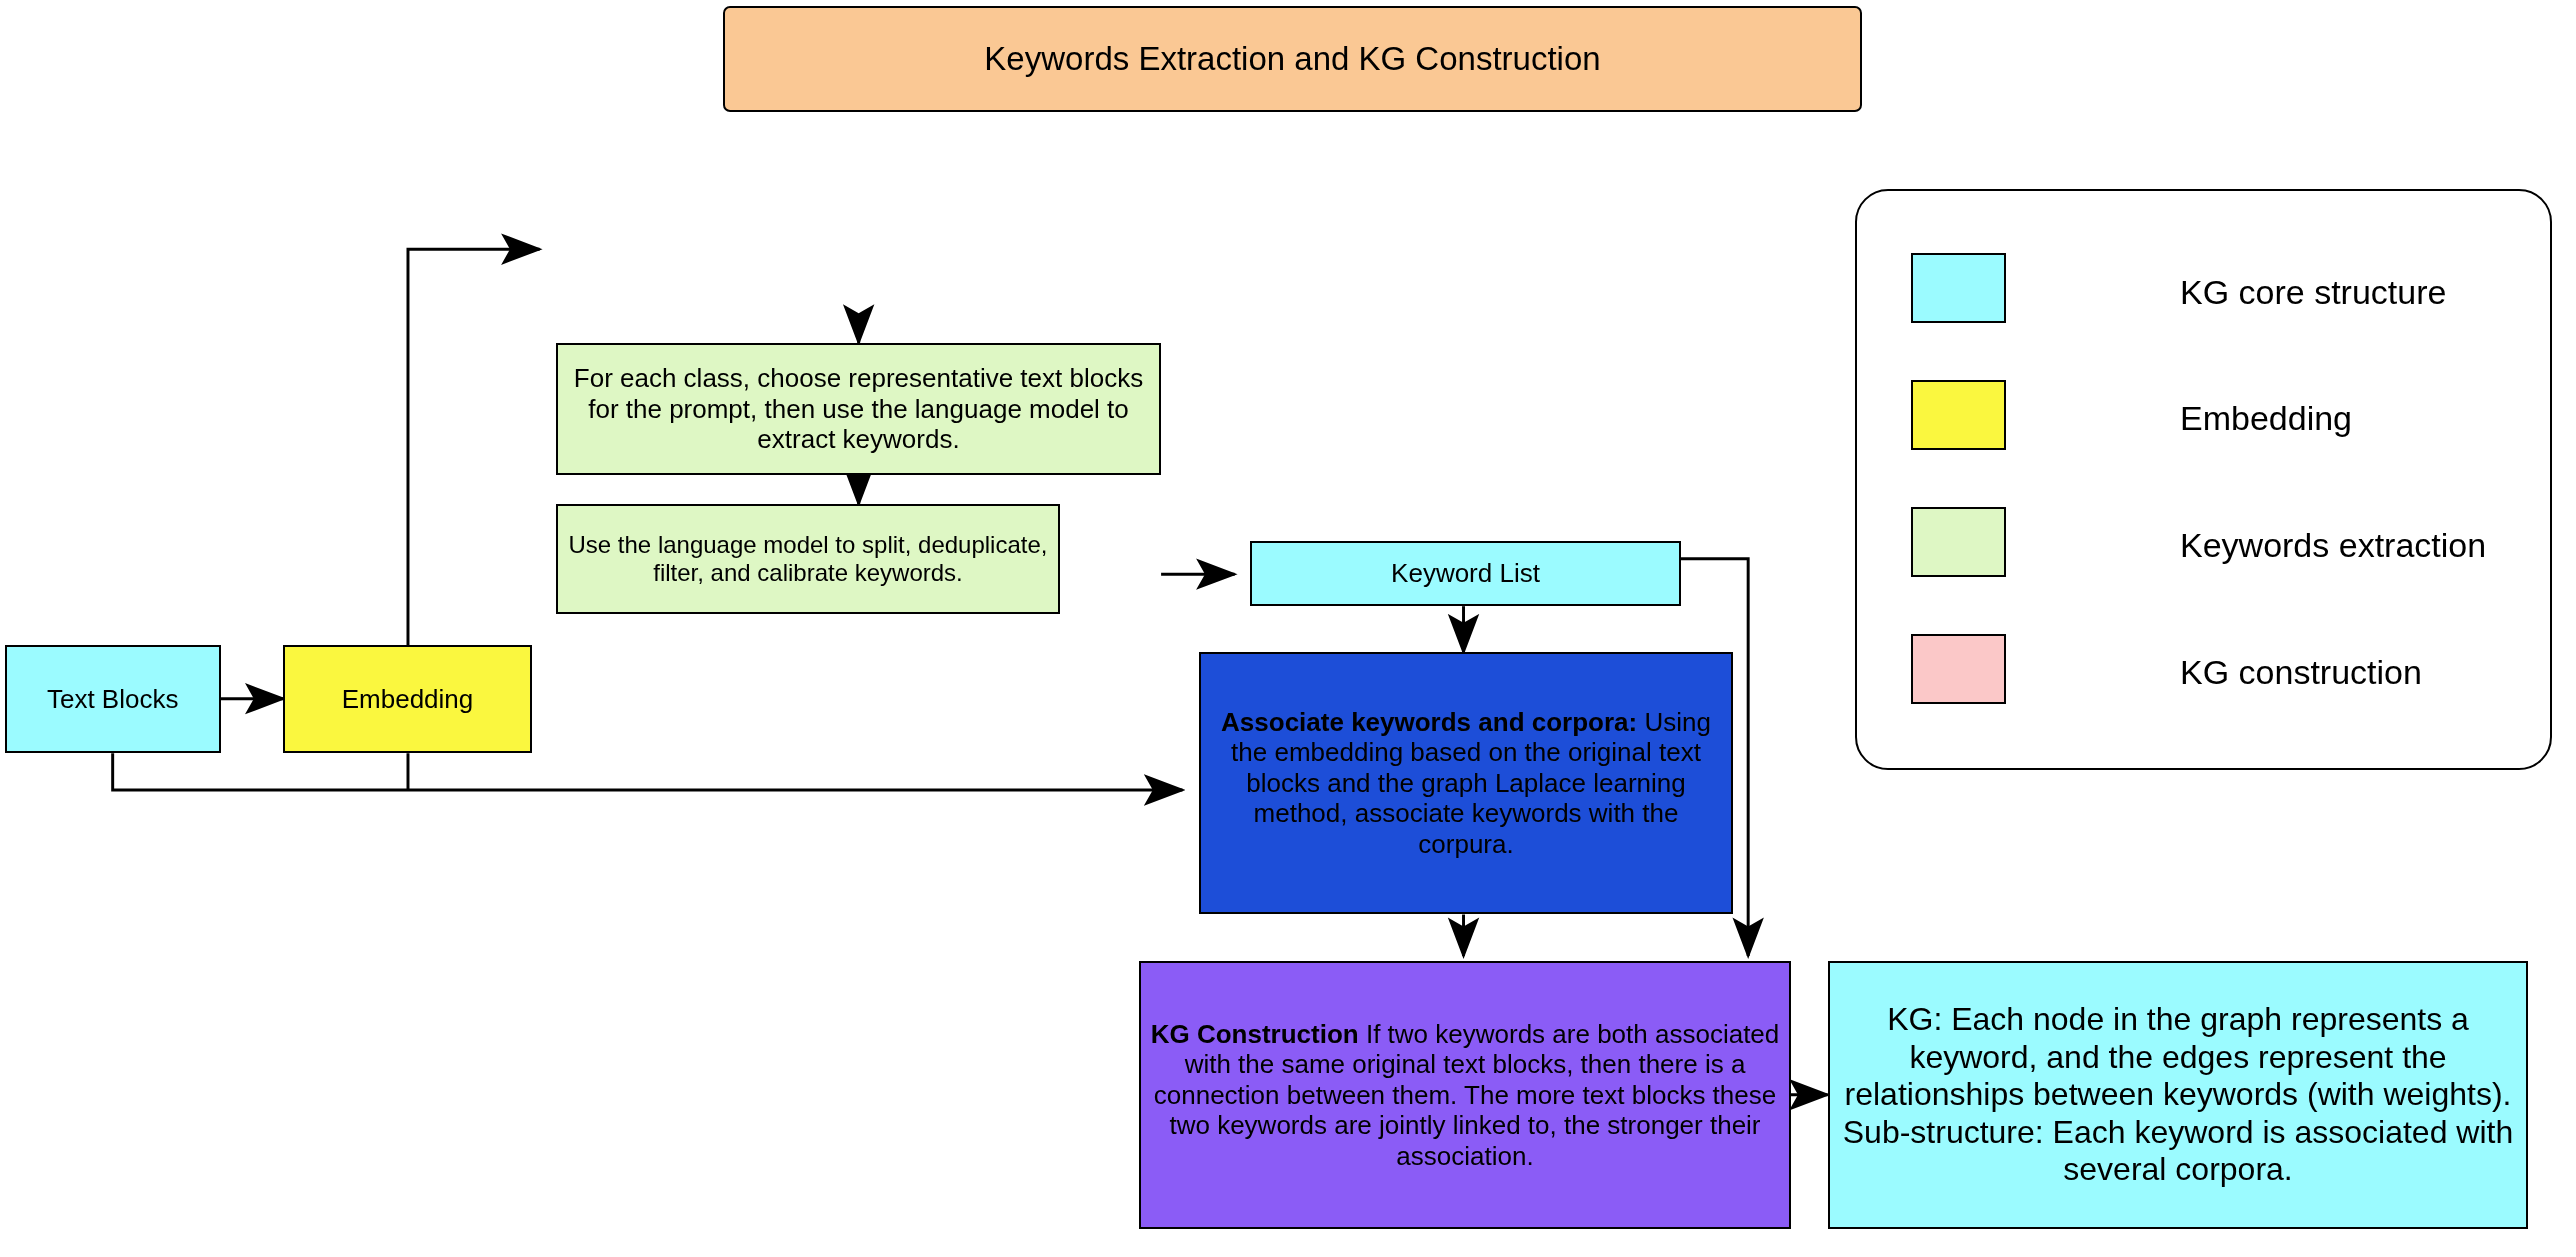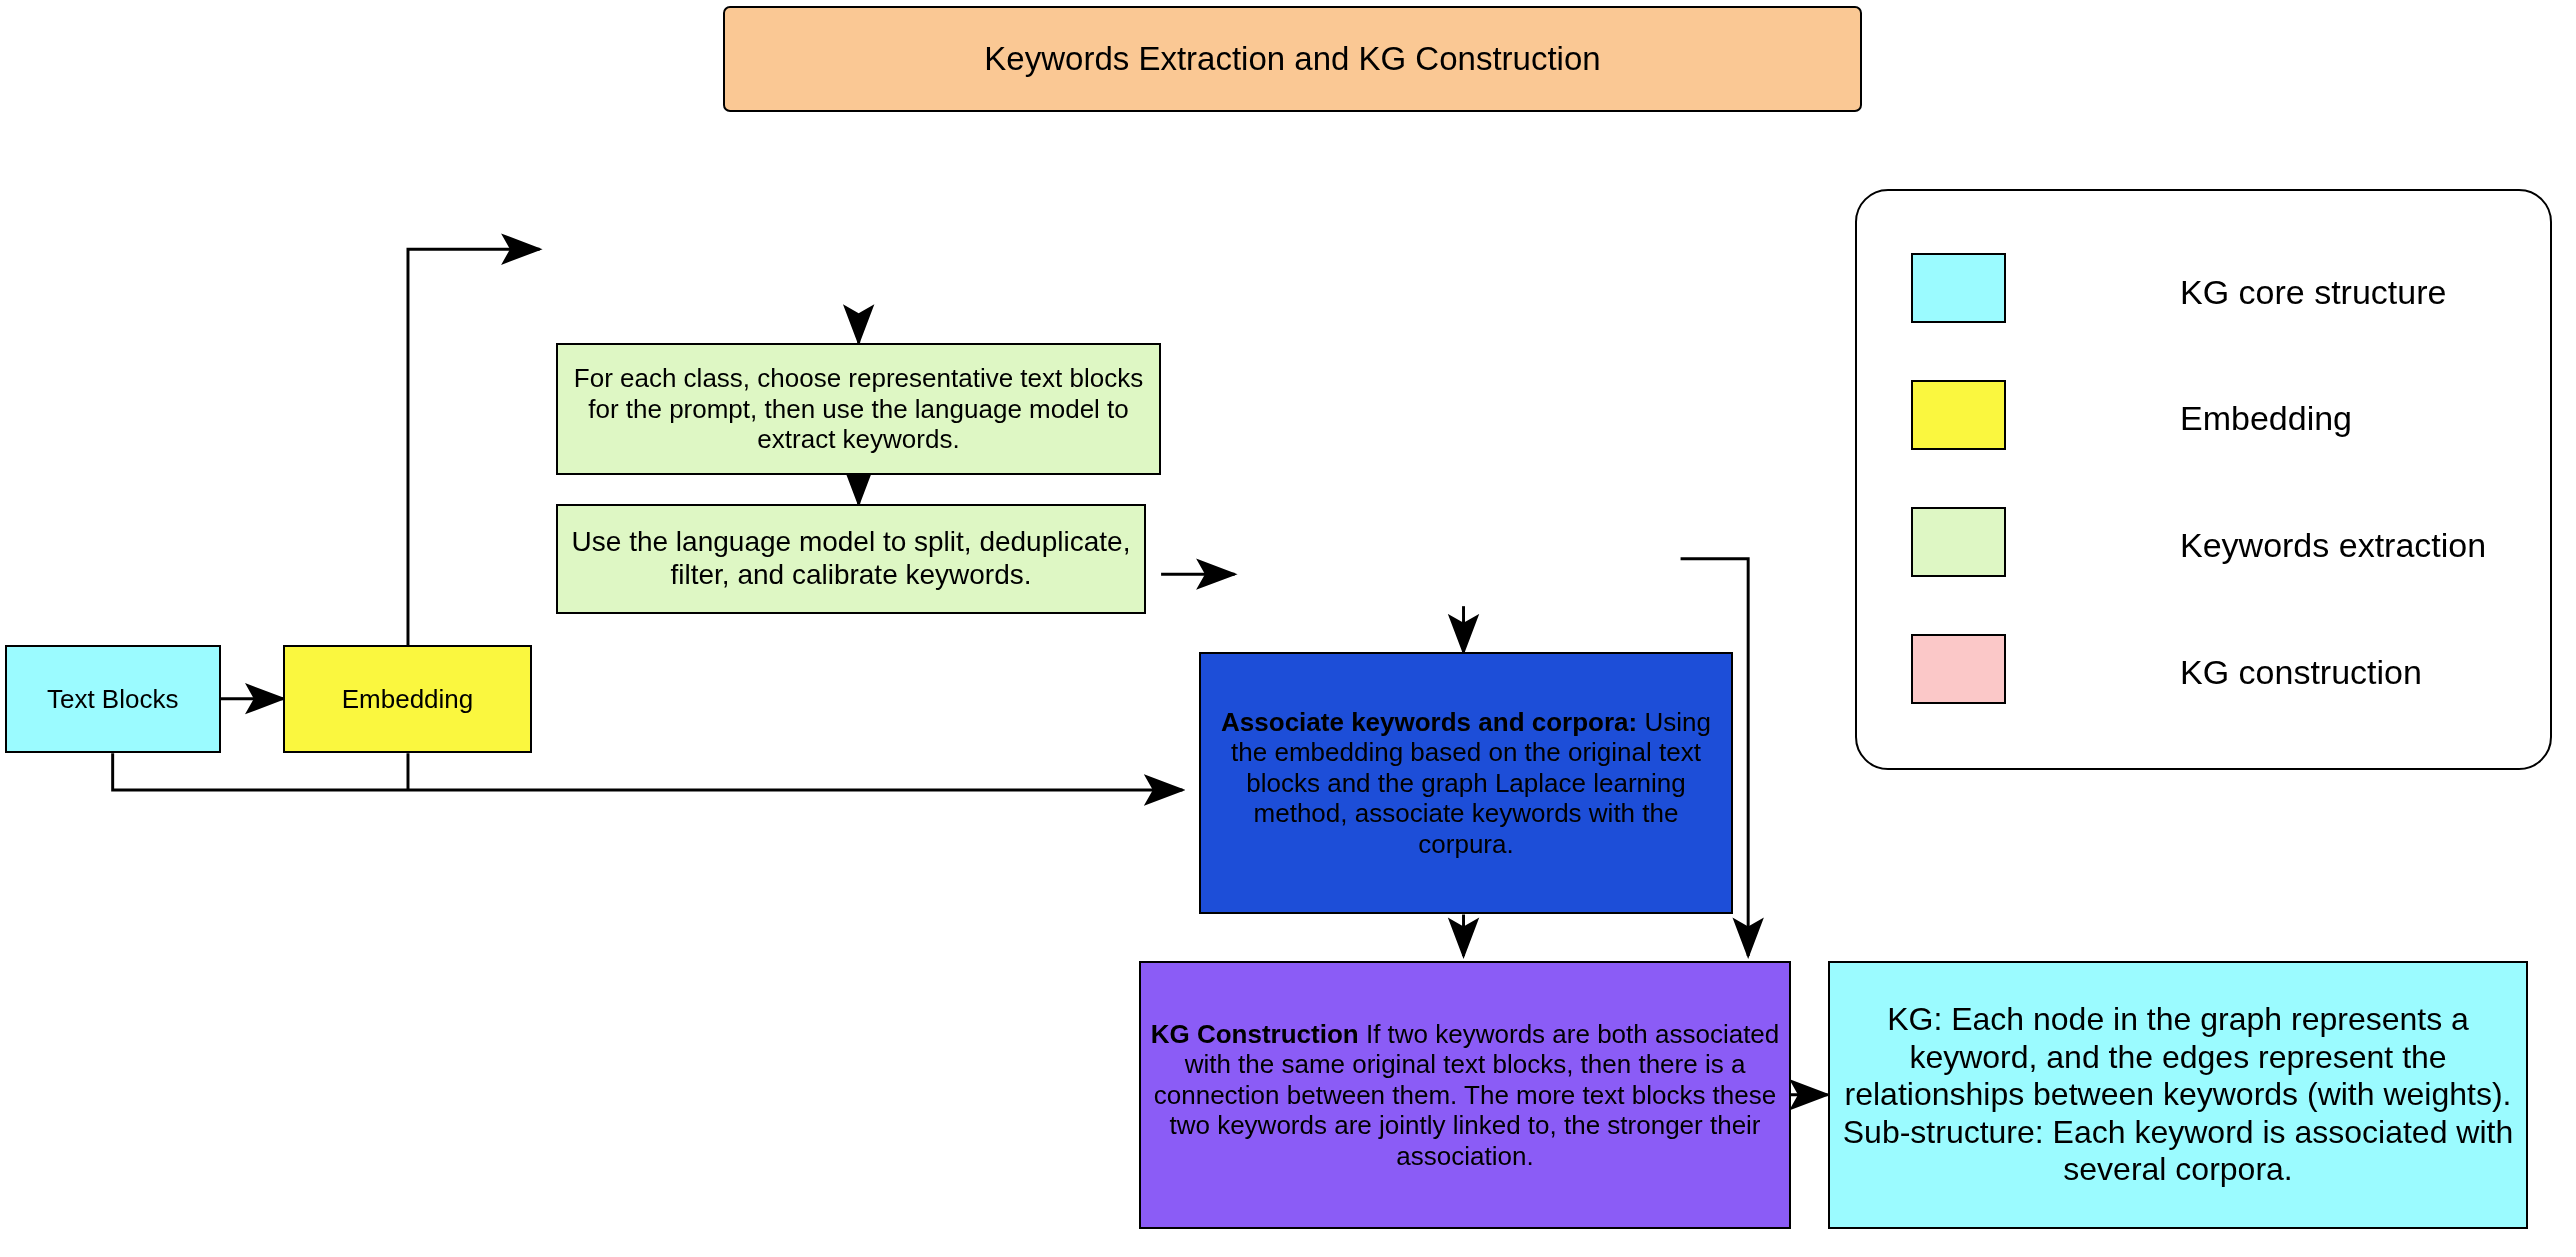--- a/index.html
+++ b/index.html
@@ -115,24 +115,27 @@
 
   <div class="node" style="left:283px; top:645px; width:249px; height:108px; background:#FAF73F; font-size:26px;">
     <span class="txt">Embedding</span>
   </div>
 
 
   <div class="node" style="left:556px; top:343px; width:605px; height:132px; background:#DEF7C4; font-size:26px;">
     <span class="txt">For each class, choose representative text blocks for the prompt, then use the language model to extract keywords.</span>
   </div>
 
-  <div class="node" style="left:556px; top:504px; width:590px; height:110px; background:#DEF7C4; font-size:28px;">
+  <div class="node" style="left:556px; top:504px; width:504px; height:110px; background:#DEF7C4; font-size:24px;">
     <span class="txt">Use the language model to split, deduplicate, filter, and calibrate keywords.</span>
   </div>
 
+  <div class="node" style="left:1250px; top:541px; width:431px; height:65px; background:#9BFBFF; font-size:26px;">
+    <span class="txt">Keyword List</span>
+  </div>
 
   <div class="node" style="left:1199px; top:652px; width:534px; height:262px; background:#1d4ed8; font-size:26px;">
     <span class="txt">
       <span class="bold-head">Associate keywords and corpora:</span>
       <span>Using the embedding based on the original text blocks and the graph Laplace learning method, associate keywords with the corpura.</span>
     </span>
   </div>
 
   <div class="node" style="left:1139px; top:961px; width:652px; height:268px; background:#8b5cf6; font-size:26px;">
     <span class="txt">

